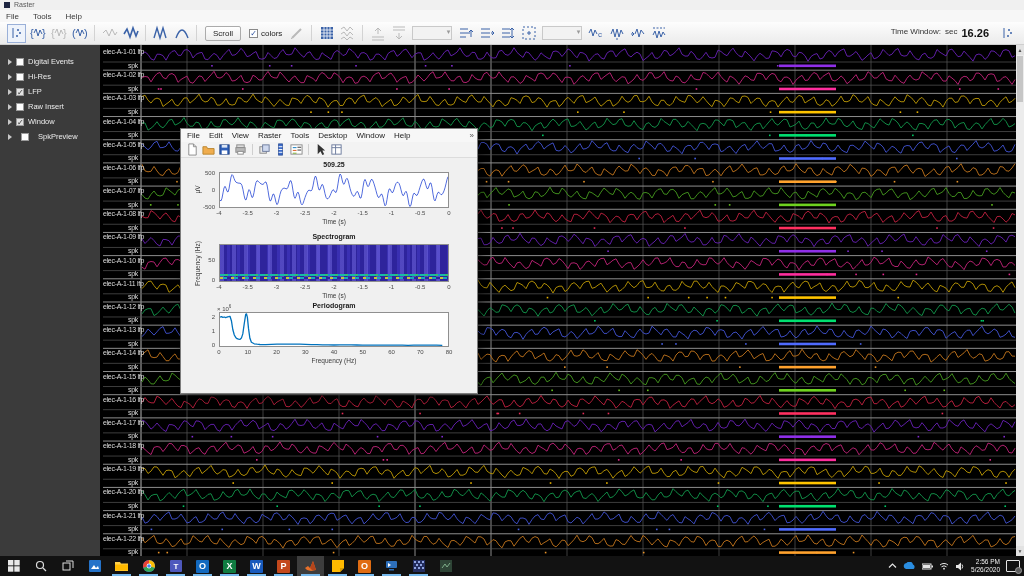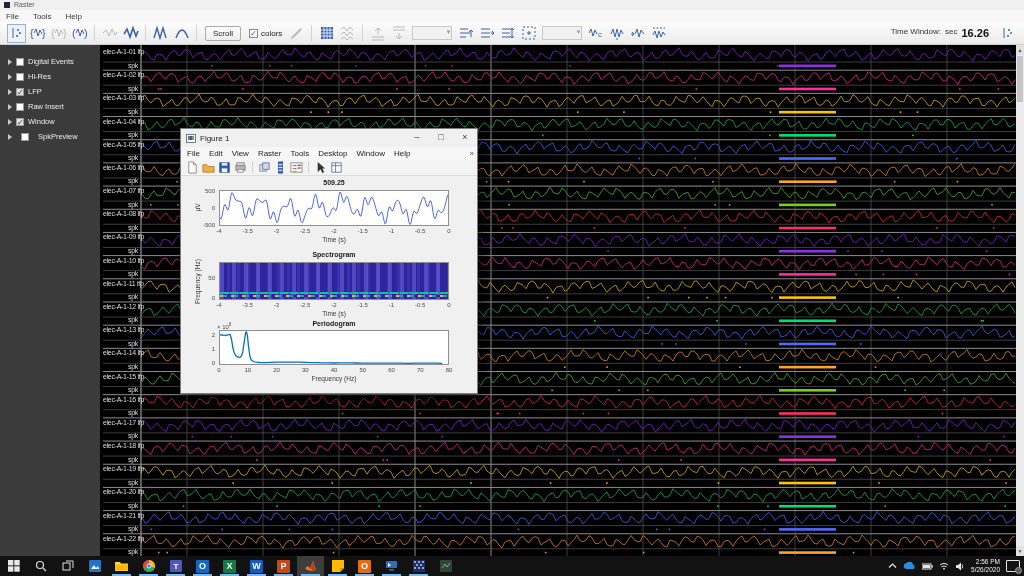--- a/index.html
+++ b/index.html
@@ -634,29 +634,20 @@
       <div class="ch-spk" style="top: 503.28px;">spk</div>
     </div>
 
   <div class="vscroll">
     <div class="arr" style="top:0">▲</div>
     <div class="thumb"></div>
     <div class="arr" style="bottom:0">▼</div>
   </div>
 
   <div id="figwin">
-    <div class="fig-titlebar">
-      <div class="ficon"></div>
-      <div class="ftitle">Figure 1</div>
-      <div class="fig-ctrls">
-        <div class="fig-ctrl">–</div>
-        <div class="fig-ctrl">□</div>
-        <div class="fig-ctrl">×</div>
-      </div>
-    </div>
     <div class="fig-menubar" id="figMenus">
         <span>File</span>
         <span>Edit</span>
         <span>View</span>
         <span>Raster</span>
         <span>Tools</span>
         <span>Desktop</span>
         <span>Window</span>
         <span>Help</span>
         <span class="chev">»</span>

